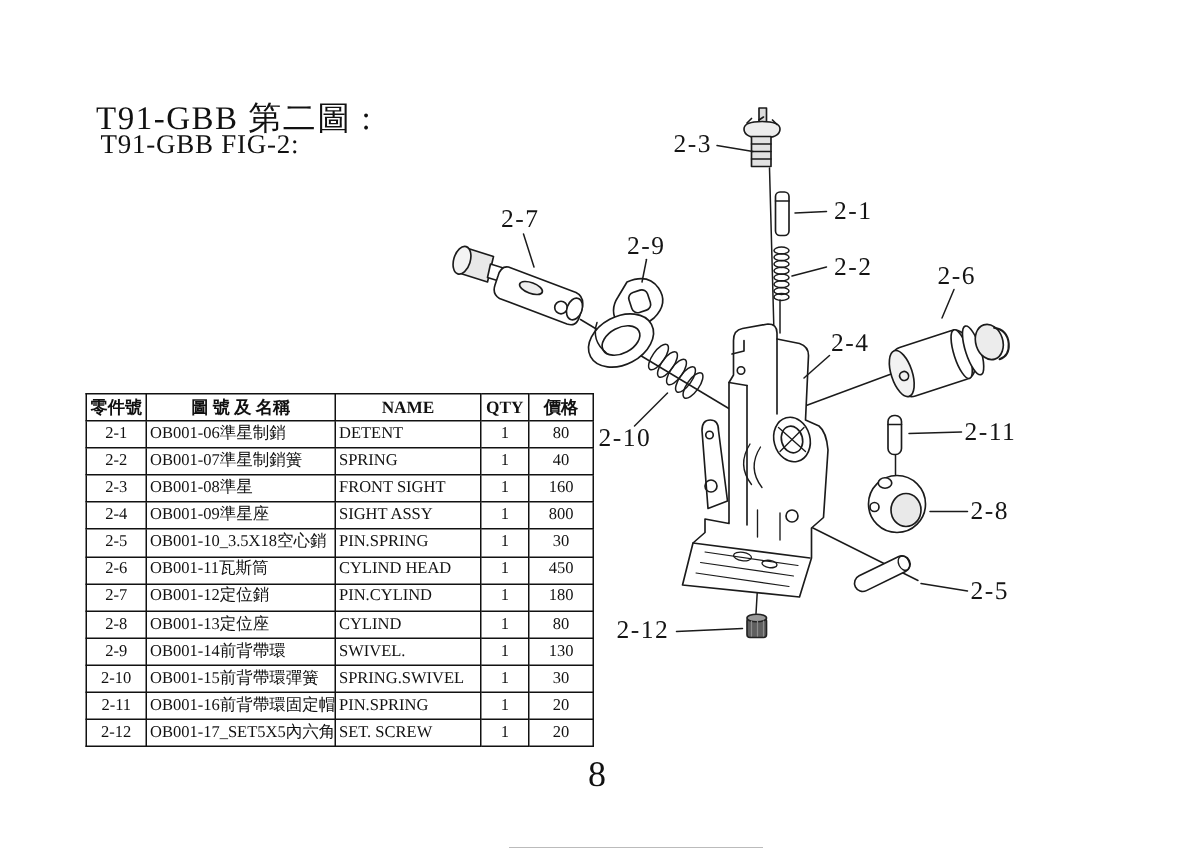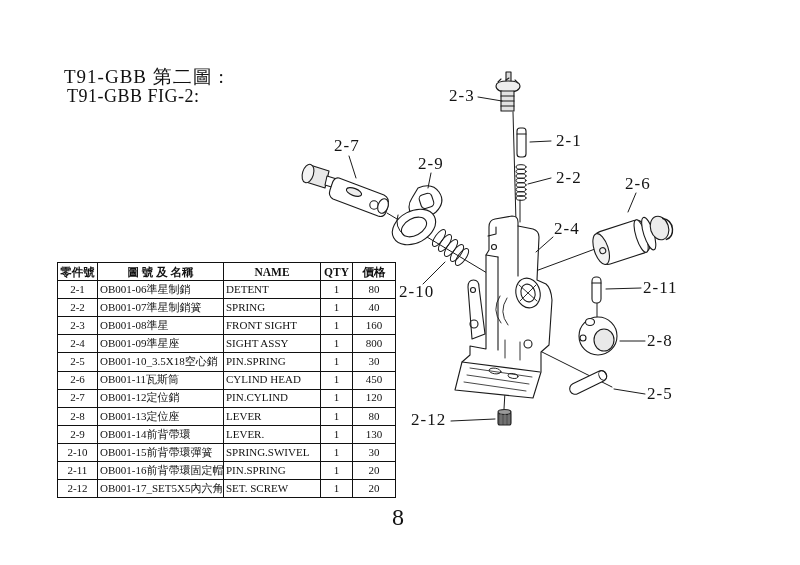--- a/index.html
+++ b/index.html
@@ -6,21 +6,21 @@
   .page{
     position:relative;
     width:800px;height:565px;
     background:#ffffff;
     overflow:hidden;
     font-family:"Liberation Serif","DejaVu Serif",serif;
     color:#111;
   }
   .title-zh{
     position:absolute;left:64px;top:64px;
-    font-size:19px;letter-spacing:1px;white-space:nowrap;
+    font-size:22px;letter-spacing:1px;white-space:nowrap;
   }
   .title-en{
     position:absolute;left:67px;top:86px;
     font-size:18px;letter-spacing:0.5px;white-space:nowrap;
   }
   table.parts{
     position:absolute;left:57px;top:262px;
     border-collapse:collapse;table-layout:fixed;
     width:338px;background:#fff;z-index:2;
     font-size:11px;
@@ -262,33 +262,33 @@
           <td class="c1">OB001-11瓦斯筒</td>
           <td class="c2">CYLIND HEAD</td>
           <td class="c3">1</td>
           <td class="c4">450</td>
         </tr>
         <tr>
           <td class="c0">2-7</td>
           <td class="c1">OB001-12定位銷</td>
           <td class="c2">PIN.CYLIND</td>
           <td class="c3">1</td>
-          <td class="c4">120</td>
+          <td class="c4">180</td>
         </tr>
         <tr>
           <td class="c0">2-8</td>
           <td class="c1">OB001-13定位座</td>
-          <td class="c2">LEVER</td>
+          <td class="c2">CYLIND</td>
           <td class="c3">1</td>
           <td class="c4">80</td>
         </tr>
         <tr>
           <td class="c0">2-9</td>
           <td class="c1">OB001-14前背帶環</td>
-          <td class="c2">LEVER.</td>
+          <td class="c2">SWIVEL.</td>
           <td class="c3">1</td>
           <td class="c4">130</td>
         </tr>
         <tr>
           <td class="c0">2-10</td>
           <td class="c1">OB001-15前背帶環彈簧</td>
           <td class="c2">SPRING.SWIVEL</td>
           <td class="c3">1</td>
           <td class="c4">30</td>
         </tr>

